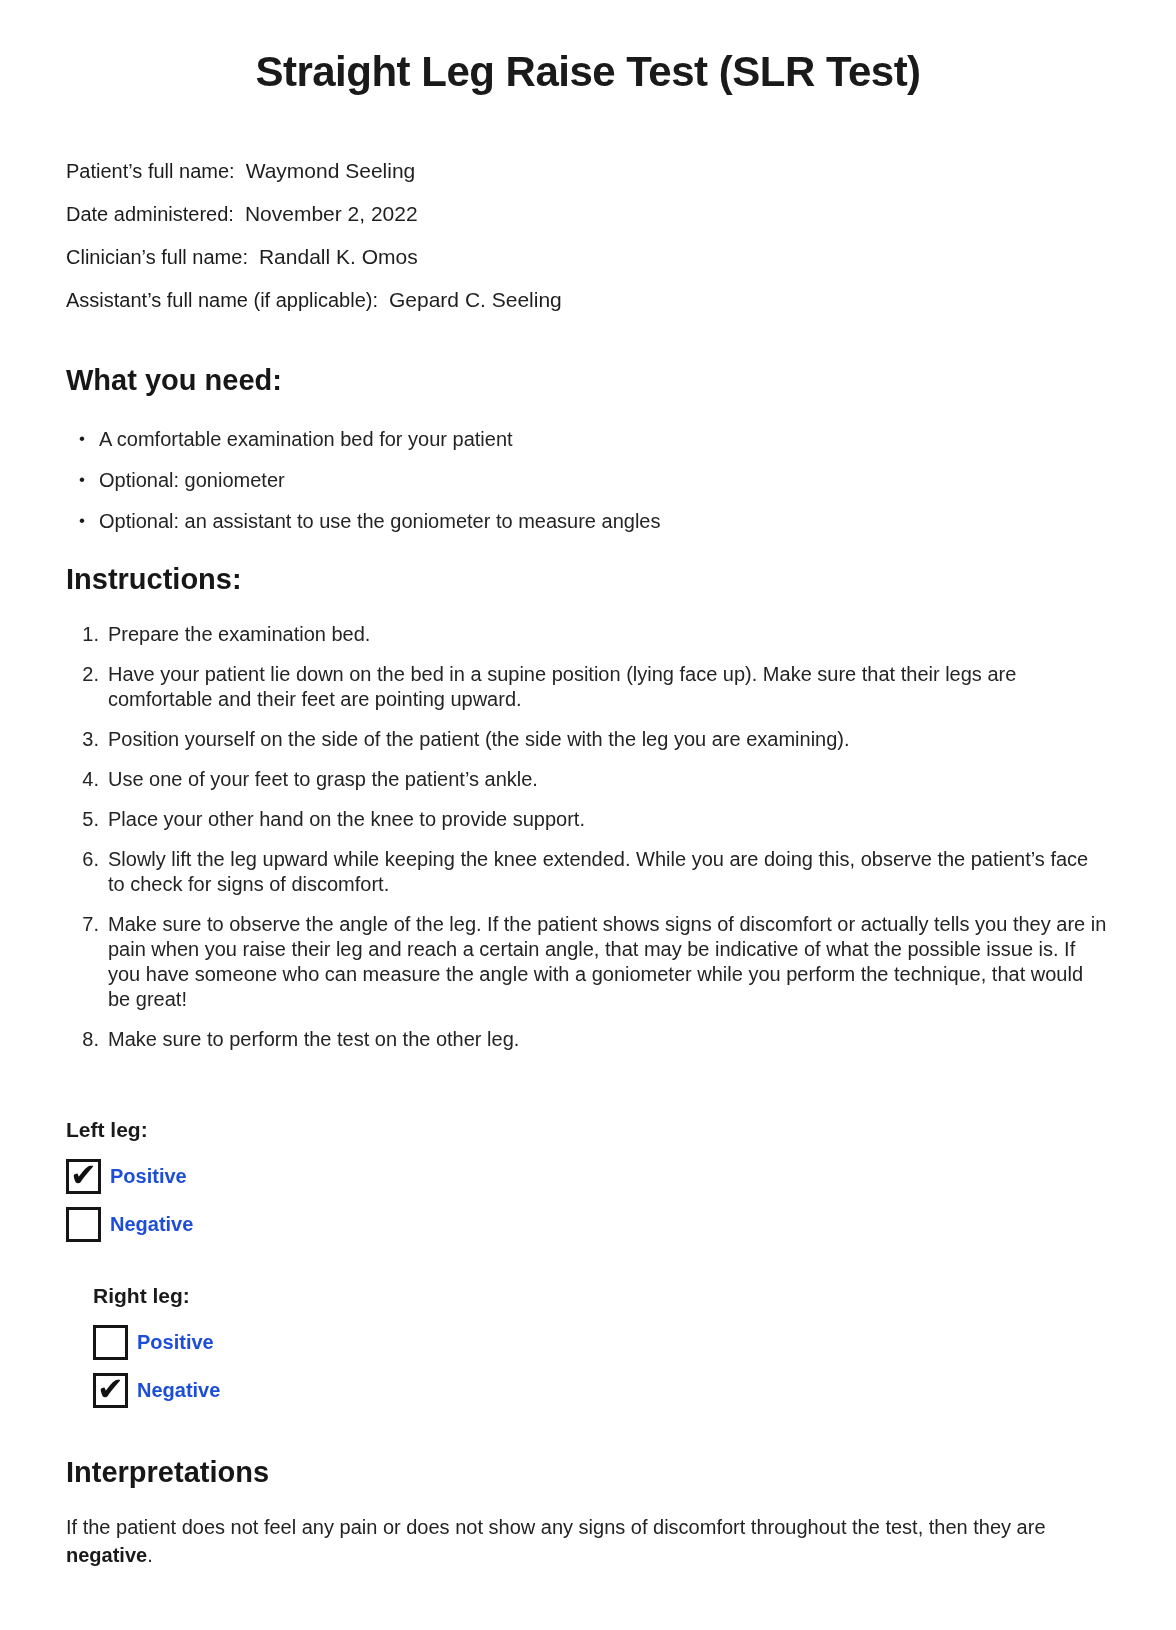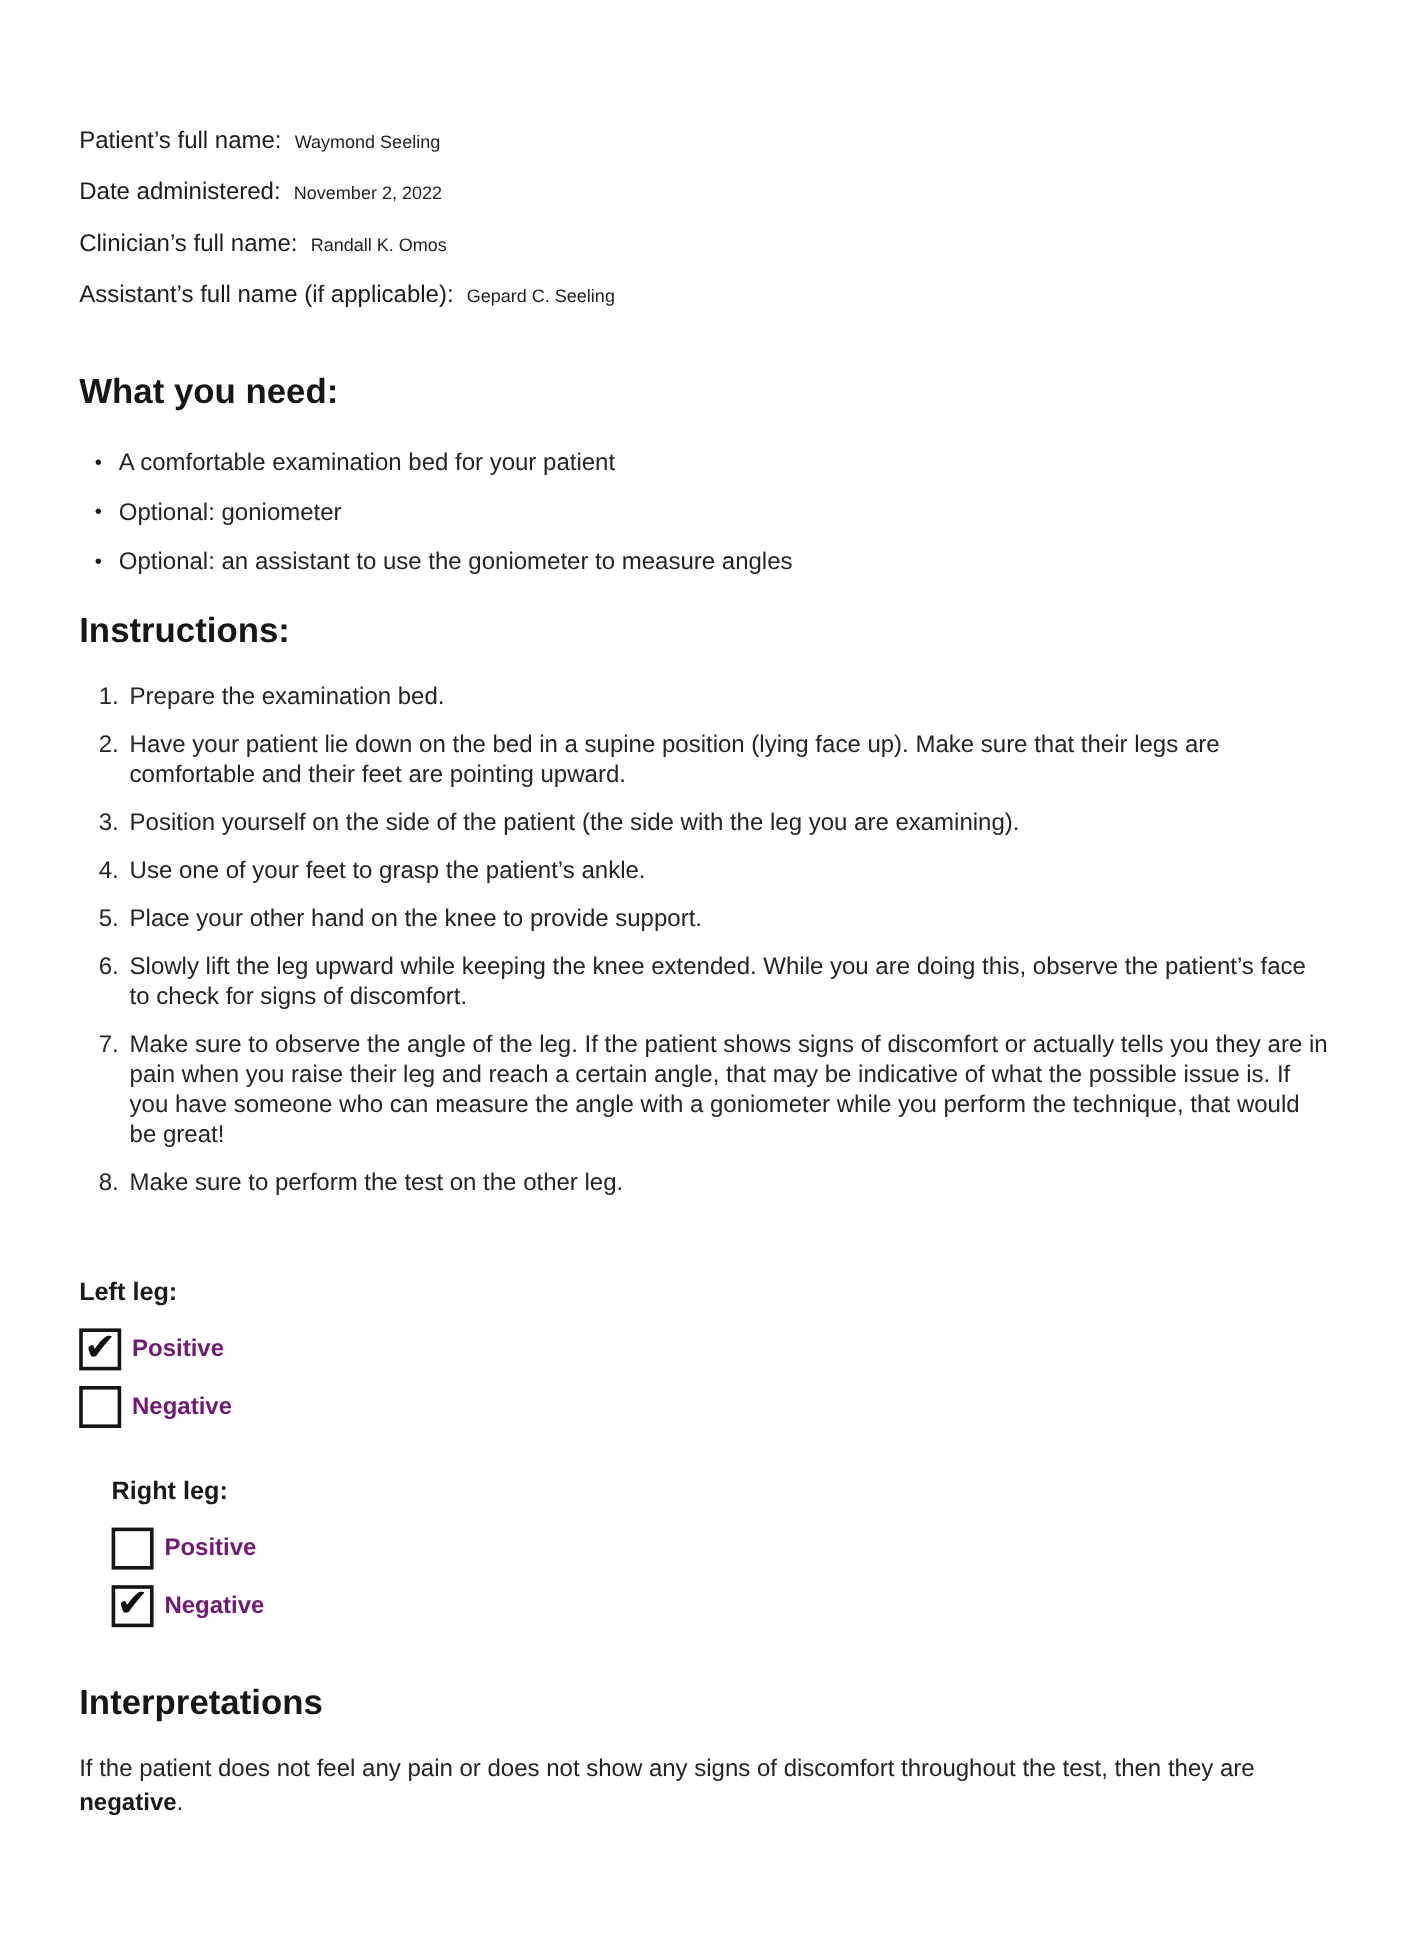--- a/index.html
+++ b/index.html
@@ -20,21 +20,21 @@
     font-size: 42px;
     font-weight: bold;
     letter-spacing: -0.5px;
     line-height: 1.25;
     color: #1a1a1a;
   }
 
   .info { margin-top: 60px; }
   .info-row { display: flex; align-items: baseline; margin-bottom: 19px; line-height: 23px; }
   .info-label { font-weight: normal; font-size: 20px; color: #1c1c1c; }
-  .info-value { font-size: 15px; margin-left: 11px; color: #1f1f1f; }
+  .info-value { font-size: 21px; margin-left: 11px; color: #1f1f1f; }
 
   .section-heading {
     margin: 0;
     font-size: 29px;
     font-weight: bold;
     color: #171717;
   }
   .what-you-need { margin-top: 52px; }
 
   .need-list { list-style: none; margin: 30px 0 0 0; padding: 0; }
@@ -59,37 +59,38 @@
     display: flex; align-items: center; justify-content: center;
   }
   .checkmark {
     font-family: "DejaVu Sans", sans-serif;
     font-size: 32px;
     font-weight: bold;
     line-height: 1;
     color: #101010;
     transform: translateY(-2px);
   }
-  .option-label { margin-left: 9px; font-size: 20px; font-weight: bold; color: #701a75; }
+  .option-label { margin-left: 9px; font-size: 20px; font-weight: bold; color: #1d4ed8; }
 
   .interpretations { margin-top: 44px; }
   .interp-paragraph {
     margin: 24px 0 0 0;
     font-size: 20px;
     line-height: 28px;
     max-width: 1048px;
     color: #232323;
   }
   .bold-word { font-weight: bold; color: #1a1a1a; }
 </style>
 </head>
 <body>
 
 <div class="page">
 
+  <h1 class="title">Straight Leg Raise Test (SLR Test)</h1>
 
   <div class="info">
     <div class="info-row">
       <span class="info-label">Patient’s full name:</span>
       <span class="info-value">Waymond Seeling</span>
     </div>
     <div class="info-row">
       <span class="info-label">Date administered:</span>
       <span class="info-value">November 2, 2022</span>
     </div>

